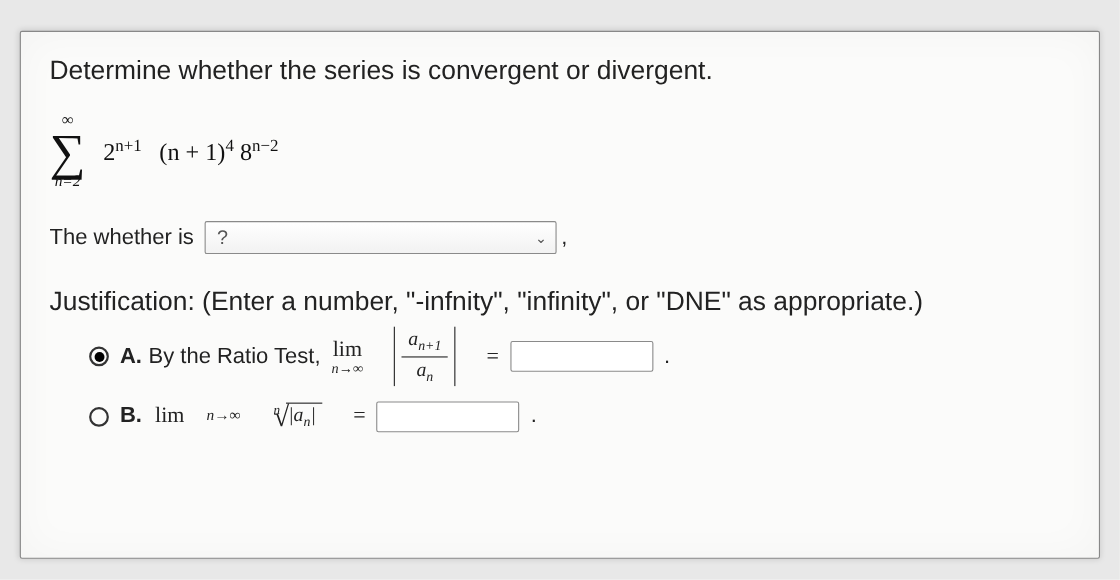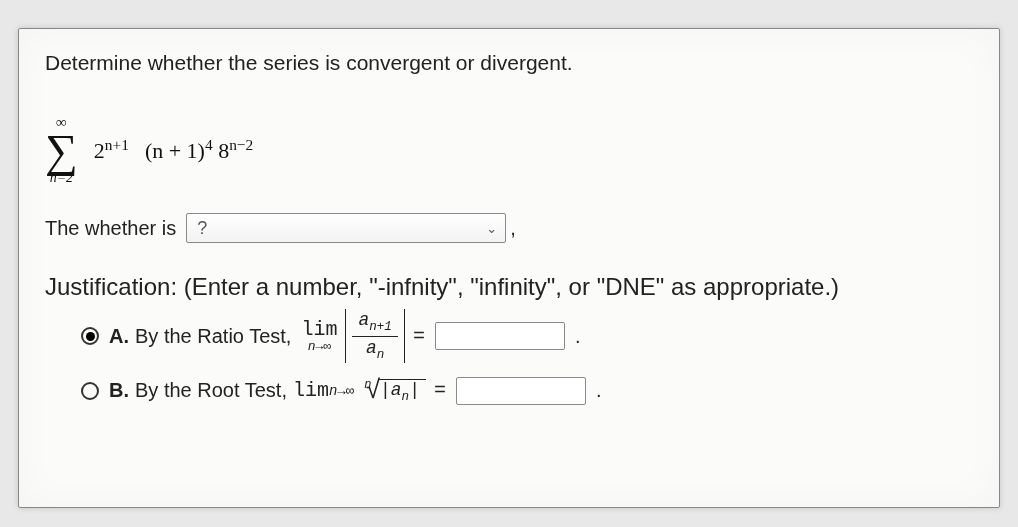--- a/index.html
+++ b/index.html
@@ -17,23 +17,23 @@
       background: #fbfbfa;
       border: 1px solid #888;
       border-radius: 2px;
       margin: 28px 18px 12px 18px;
       padding: 22px 26px 16px 26px;
       height: 480px;
       box-shadow: 0 0 6px rgba(0,0,0,0.15), inset 0 0 40px rgba(0,0,0,0.03);
       position: relative;
     }
     .question-text {
-      font-size: 21px;
-      color: #222;
-      margin-bottom: 40px;
+      font-size: 24px;
+      color: #222;
+      margin-bottom: 24px;
     }
     .formula-row {
       display: flex;
       align-items: center;
       margin-bottom: 28px;
       font-family: "Times New Roman", serif;
       font-size: 22px;
       color: #111;
     }
     .sigma-block {
@@ -106,21 +106,21 @@
       cursor: pointer;
     }
     .radio.checked::after {
       content: "";
       width: 9px;
       height: 9px;
       border-radius: 50%;
       background: #000;
     }
     .opt-letter { font-weight: bold; margin-right: 6px; }
-    .math { font-family: Liberation Mono, monospace; }
+    .math { font-family: Liberation Serif, serif; gap: 20px; }
     .lim-block {
       display: inline-flex;
       flex-direction: column;
       align-items: center;
       line-height: 1;
       margin: 0 4px;
     }
     .lim-block .lim-top { font-size: 20px; }
     .lim-block .lim-bot { font-size: 13px; font-style: italic; }
     .abs-wrap {
@@ -233,21 +233,20 @@
       </span>
       <span style="margin:0 4px;">=</span>
     </span>
     <span class="input-box"></span>
     <span class="dot">.</span>
   </div>
 
   <div class="option-row">
     <span class="radio"></span>
     <span class="opt-letter">B.</span>
-    <span>By the Root Test,</span>
     <span class="math" style="display:inline-flex;align-items:center;margin-left:6px;">
       <span>lim</span>
         <sub style="font-style:italic;"><span>n→∞</span></sub>
       <span class="root-wrap">
         <span class="root-index">n</span>
         <span class="root-sym">√</span>
         <span class="root-body"><span>|a</span><sub><span>n</span></sub><span>|</span></span>
       </span>
       <span style="margin:0 4px;">=</span>
     </span>

